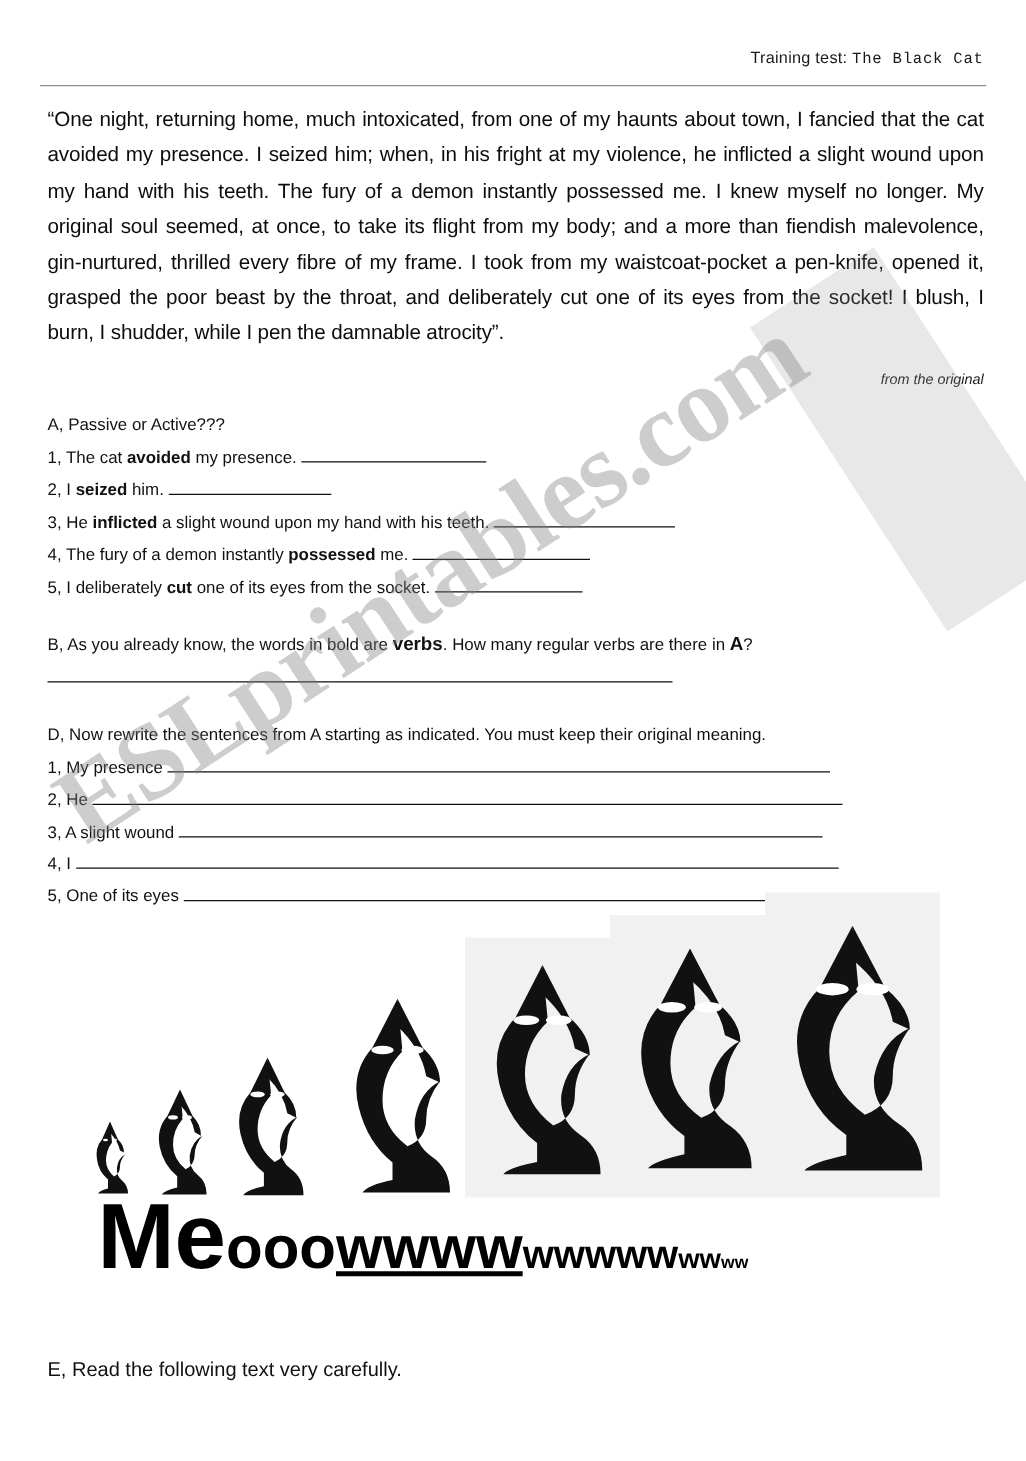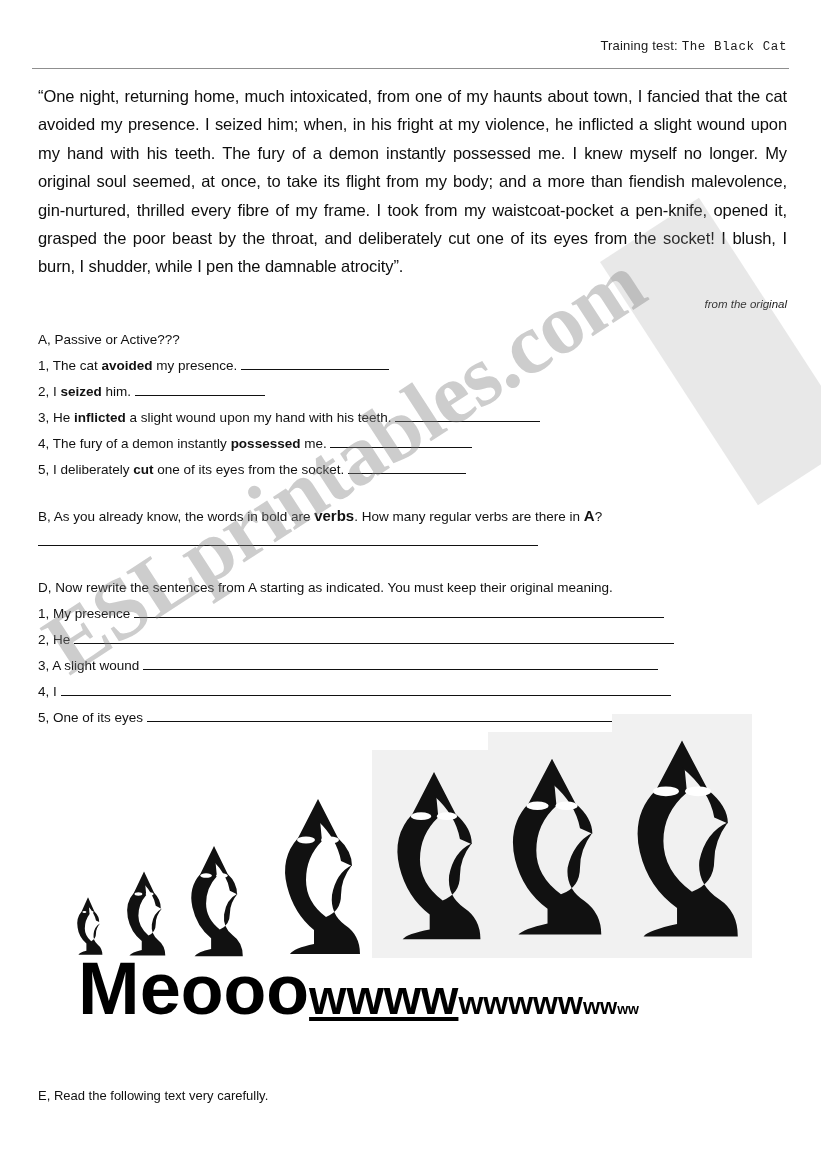--- a/index.html
+++ b/index.html
@@ -115,32 +115,32 @@
     position: absolute;
     left: 18px;
     bottom: -6px;
     font-family: "Liberation Sans", sans-serif;
     font-weight: bold;
     white-space: nowrap;
     line-height: 1;
     color: #000;
   }
   .m1 { font-size: 74px; }
-  .m2 { font-size: 70px; margin-top: 12px; }
+  .m2 { font-size: 48px; margin-top: 12px; }
   .m3 { font-size: 48px; text-decoration: underline; }
   .m4 { font-size: 32px; }
   .m5 { font-size: 22px; }
   .m6 { font-size: 14px; }
 
   
   .footer-q {
     position: absolute;
     left: 38px;
     top: 1088px;
-    font-size: 13px;
+    font-size: 16px;
     color: #111111;
   }
 
   
   .watermark {
     position: absolute;
     left: 20px;
     top: 250px;
     width: 780px;
     height: 700px;

